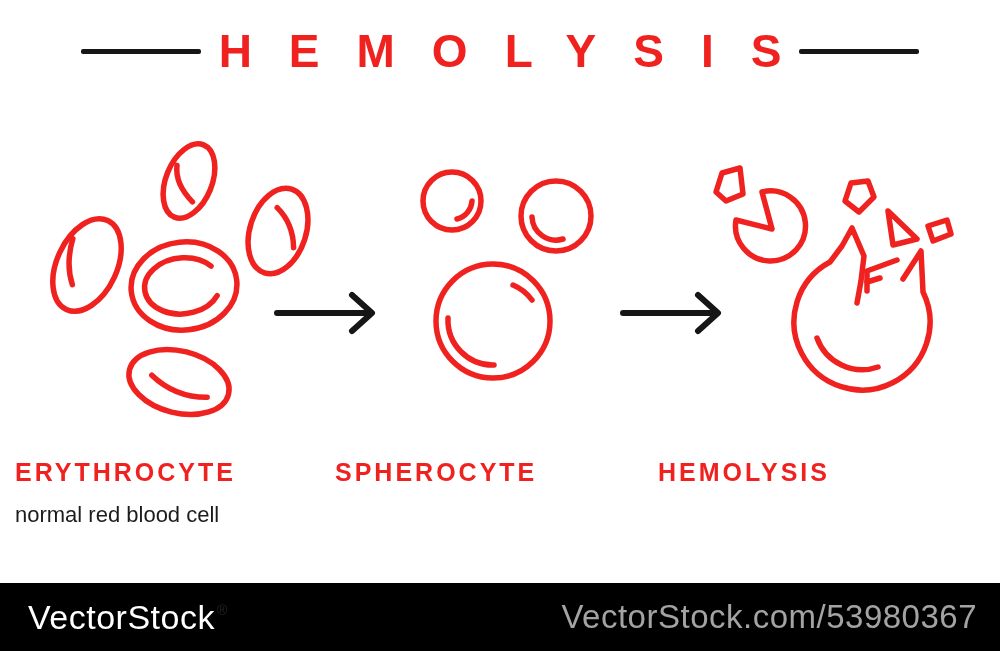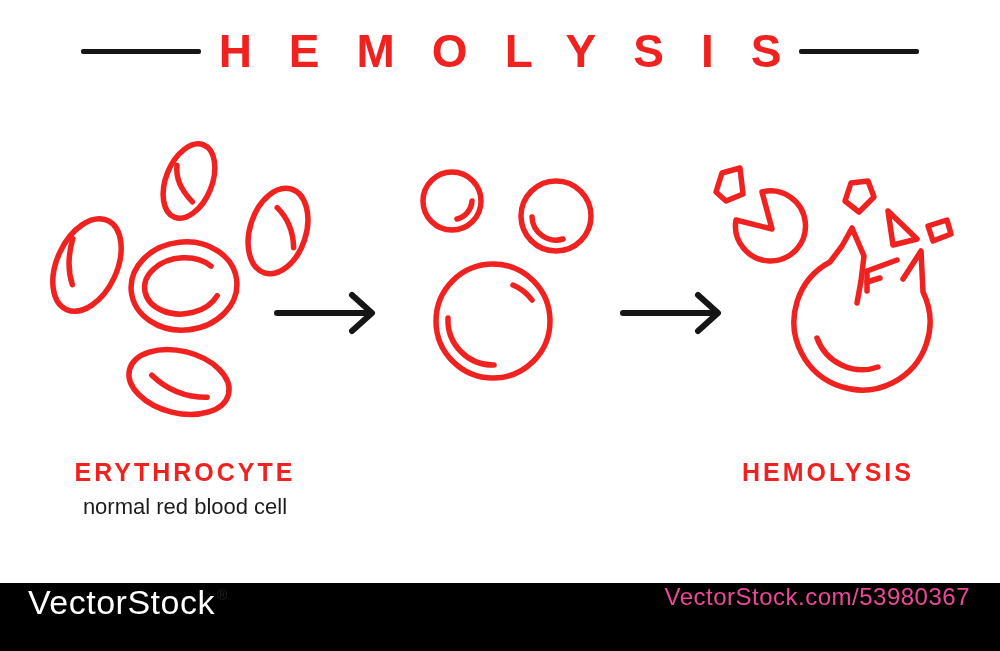--- a/index.html
+++ b/index.html
@@ -22,42 +22,42 @@
     color: #ef2220;
     font-size: 46px; font-weight: bold;
     letter-spacing: 37px; margin-right: -37px;
     white-space: nowrap; line-height: 1.1;
   }
 
   
   .diagram { position: absolute; left: 0; top: 0; width: 1000px; height: 651px; }
 
   
-  .stage { position: absolute; width: 340px; text-align: center; top: 458px; }
+  .stage { position: absolute; width: 340px; text-align: left; top: 458px; }
   .stage--1 { left: 15px; }
   .stage--2 { left: 335px; }
   .stage--3 { left: 658px; }
   .stage-name {
     color: #ef2220; font-size: 25px; font-weight: bold;
     letter-spacing: 3px; white-space: nowrap;
   }
   .stage-desc {
-    color: #1c1c1c; font-size: 22px; margin-top: 7px; white-space: nowrap;
+    color: #1c1c1c; font-size: 22px; margin-top: 15px; white-space: nowrap;
   }
 
   
   .watermark-bar {
     position: absolute; left: 0; bottom: 0;
     width: 100%; height: 68px; background: #000000;
-    display: flex; justify-content: space-between;
-    box-sizing: border-box; padding: 0 30px 0 28px;
+    display: flex; align-items: center; justify-content: space-between;
+    box-sizing: border-box; padding: 0 23px 0 28px;
   }
   .brand { color: #ffffff; font-size: 34px; letter-spacing: 0.5px; }
   .brand .reg { color: #242424; font-size: 14px; vertical-align: 14px; margin-left: 2px; }
-  .credit { color: #ec4899; font-size: 24px; letter-spacing: 0.5px; margin-left: 28px; }
+  .credit { color: #a3a3a3; font-size: 33px; letter-spacing: 0.5px; margin-left: 28px; }
 </style>
 </head>
 <body>
 
 <div class="page">
 
   <header class="title-row">
     <span class="rule"></span>
     <h1 class="title">HEMOLYSIS</h1>
     <span class="rule"></span>
@@ -129,20 +129,21 @@
         <path d="M 698 295 L 718 313 L 698 331"></path>
       </g>
     </g>
   </svg>
 
   <div class="stage stage--1">
     <div class="stage-name">ERYTHROCYTE</div>
     <div class="stage-desc">normal red blood cell</div>
   </div>
   <div class="stage stage--2">
+    <div class="stage-name">SPHEROCYTE</div>
   </div>
   <div class="stage stage--3">
     <div class="stage-name">HEMOLYSIS</div>
   </div>
 
   <footer class="watermark-bar">
     <div class="brand">
       <span>VectorStock</span><span class="reg">®</span>
     </div>
     <div class="credit">VectorStock.com/53980367</div>

